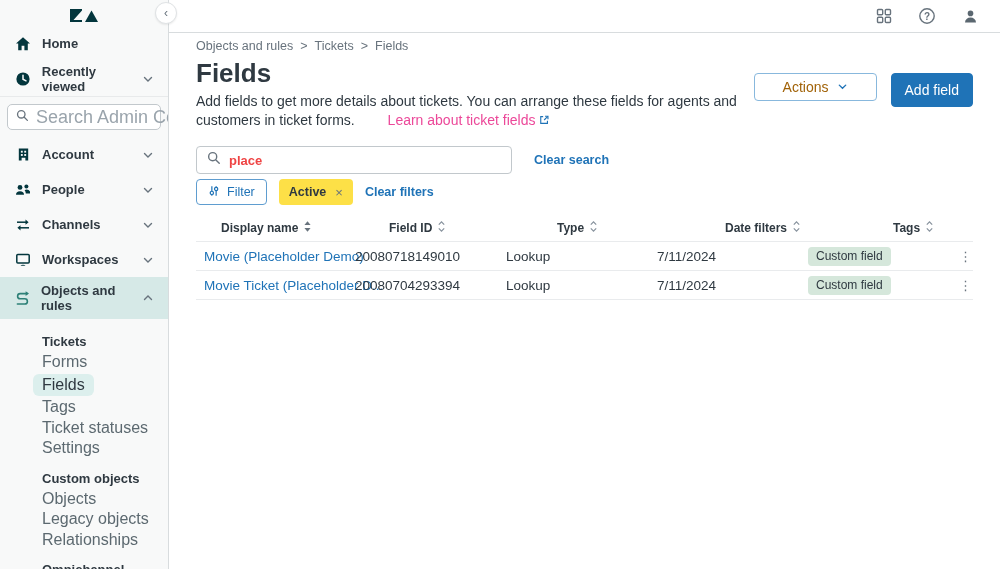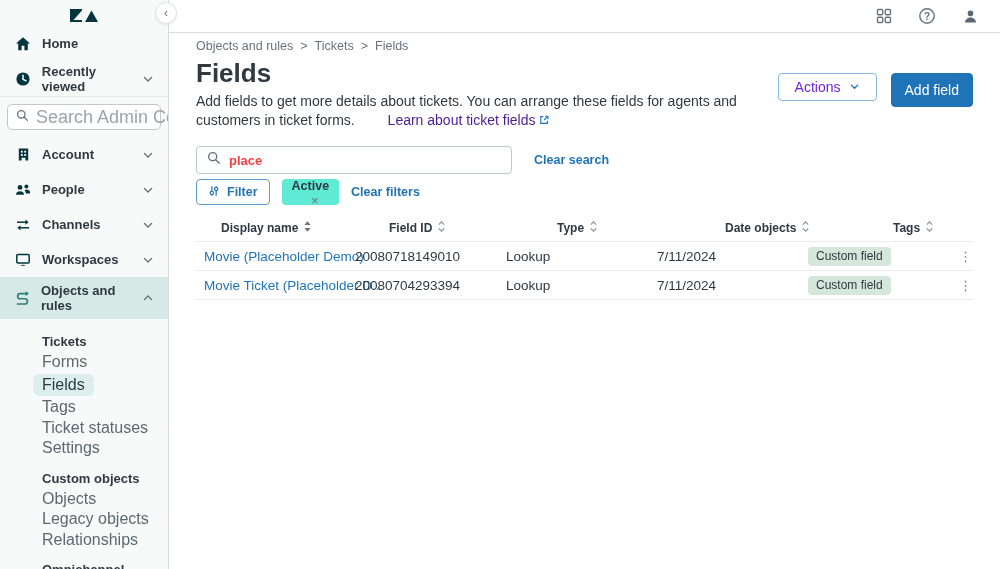--- a/index.html
+++ b/index.html
@@ -29,36 +29,36 @@
   .topbar { position:absolute; left:169px; right:0; top:0; height:33px; background:#fff; border-bottom:1px solid #d8dcde; display:flex; align-items:center; justify-content:flex-end; gap:25px; padding-right:21px; }
   .topbar .tico { width:18px; height:18px; display:flex; align-items:center; justify-content:center; cursor:pointer; }
   .collapse-btn { position:absolute; left:155px; top:2px; width:22px; height:22px; border-radius:50%; background:#fff; border:1px solid #e0e3e5; box-shadow:0 1px 2px rgba(0,0,0,.08); display:flex; align-items:center; justify-content:center; color:#68737d; font-size:12px; cursor:pointer; z-index:5; padding-bottom:1px; }
 
   
   .main { position:absolute; left:169px; right:0; top:33px; bottom:0; padding:6px 27px 0 27px; }
   .breadcrumb { font-size:12.5px; color:#68737d; display:flex; gap:7px; align-items:center; }
   .breadcrumb .crumb { cursor:pointer; }
   .page-title { font-size:26px; line-height:27px; font-weight:600; color:#2f3941; margin-top:7px; }
   .desc { margin-top:5px; font-size:14px; line-height:19px; color:#2f3941; width:592px; }
-  .desc a { color:#4c1d95; text-decoration:none; cursor:pointer;padding-left:29px; }
+  .desc a { color:#ec4899; text-decoration:none; cursor:pointer;padding-left:29px; }
   .ext-icon { display:inline-block; vertical-align:-1px; margin-left:3px; }
   .header-buttons { position:absolute; top:40px; right:27px; display:flex; gap:14px; }
   .btn { height:28px; border-radius:4px; font-size:14px; font-family:inherit; display:flex; align-items:center; cursor:pointer; }
-  .btn-outline { background:#fff; border:1px solid #88b8dd; color:#6d28d9; padding:0 16px; gap:8px; }
+  .btn-outline { background:#fff; border:1px solid #88b8dd; color:#a16207; padding:0 28px; gap:8px; }
   .btn-primary { background:#1f73b7; border:1px solid #1f73b7; color:#fff; padding:16px 13px; }
 
   .search-row { margin-top:15px; display:flex; align-items:center; }
   .main-search { width:316px; height:28px; border:1px solid #c2c8cc; border-radius:4px; background:#fff; display:flex; align-items:center; padding:0 10px; }
   .main-search input { border:none; outline:none; flex:1; margin-left:8px; font-size:13px; font-weight:600; color:#ef4444; font-family:inherit; background:transparent; }
   .link { color:#1f73b7; font-size:12.5px; font-weight:600; cursor:pointer; }
   .clear-search { margin-left:22px; }
 
   .filter-row { margin-top:5px; display:flex; align-items:center; }
-  .filter-btn { height:26px; border:1px solid #5f9dd0; border-radius:4px; background:#fff; color:#1f73b7; font-size:12.5px; font-weight:700; display:flex; align-items:center; gap:7px; padding:0 11px; cursor:pointer; }
-  .chip { margin-left:12px; height:26px; background:#5eead4; border-radius:4px; display:flex; align-items:center; padding:0 10px; font-size:12.5px; font-weight:700; color:#2f3941;flex-direction:column; }
+  .filter-btn { height:26px; border:1px solid #5f9dd0; border-radius:4px; background:#fff; color:#1f73b7; font-size:12.5px; font-weight:400; display:flex; align-items:center; gap:7px; padding:0 11px; cursor:pointer; }
+  .chip { margin-left:12px; height:26px; background:#fde047; border-radius:4px; display:flex; align-items:center; padding:0 10px; font-size:12.5px; font-weight:700; color:#2f3941; }
   .chip .x { margin-left:9px; color:#68737d; font-weight:400; font-size:13px; cursor:pointer; }
   .clear-filters { margin-left:12px; }
 
   
   .table { margin-top:9px; }
   .thead, .tr { display:flex; align-items:center; padding-left:8px; border-bottom:1px solid #e9ebed; }
   .thead { height:28px; }
   .tr { height:29px; }
   .c-name, .c-id, .c-type, .c-date { width:151px; flex:0 0 151px; }
   .c-tags { width:151px; flex:0 0 151px; }
@@ -325,21 +325,21 @@
               </svg></span>
         </div>
         <div class="c-type th">
           <span>Type</span>
           <span><svg width="9" height="13" viewBox="0 0 10 14" fill="none" stroke="#87929d" stroke-width="1.3">
                 <polyline points="2,5 5,1.8 8,5"></polyline>
                 <polyline points="2,9 5,12.2 8,9"></polyline>
               </svg></span>
         </div>
         <div class="c-date th">
-          <span>Date objects</span>
+          <span>Date filters</span>
           <span><svg width="9" height="13" viewBox="0 0 10 14" fill="none" stroke="#87929d" stroke-width="1.3">
                 <polyline points="2,5 5,1.8 8,5"></polyline>
                 <polyline points="2,9 5,12.2 8,9"></polyline>
               </svg></span>
         </div>
         <div class="c-tags th">
           <span>Tags</span>
           <span><svg width="9" height="13" viewBox="0 0 10 14" fill="none" stroke="#87929d" stroke-width="1.3">
                 <polyline points="2,5 5,1.8 8,5"></polyline>
                 <polyline points="2,9 5,12.2 8,9"></polyline>

